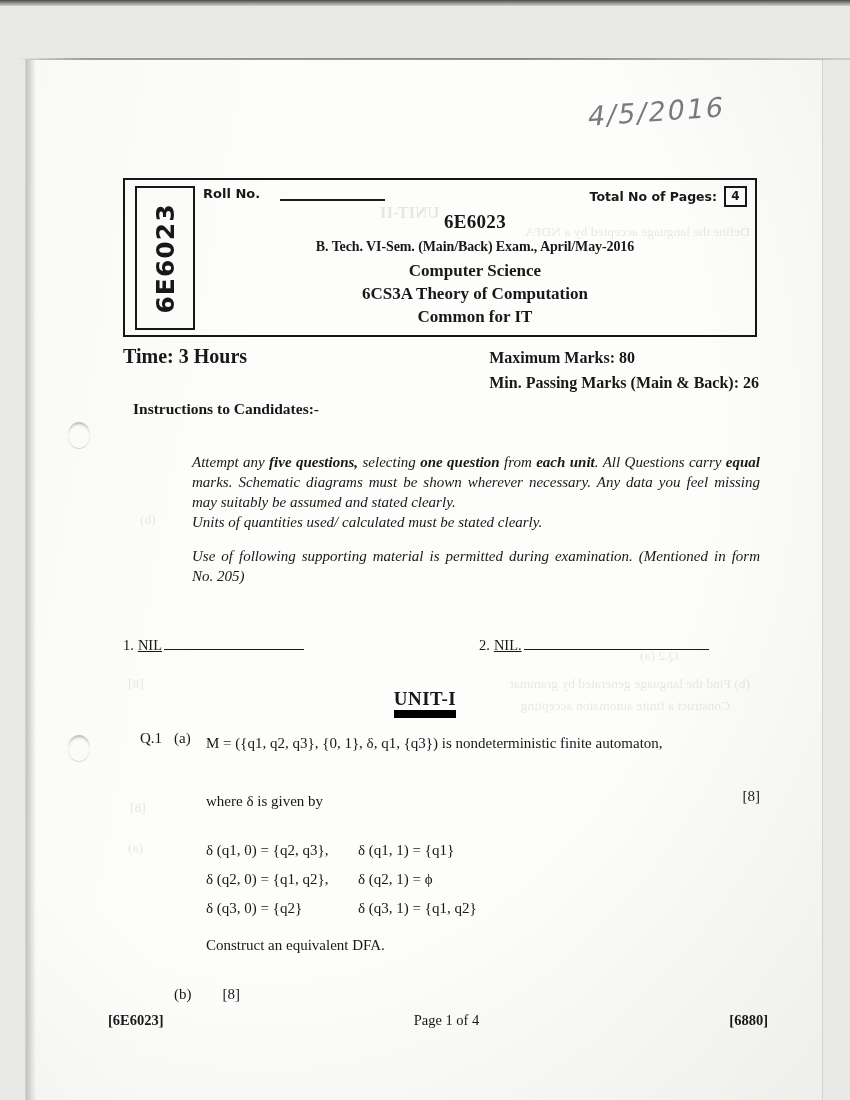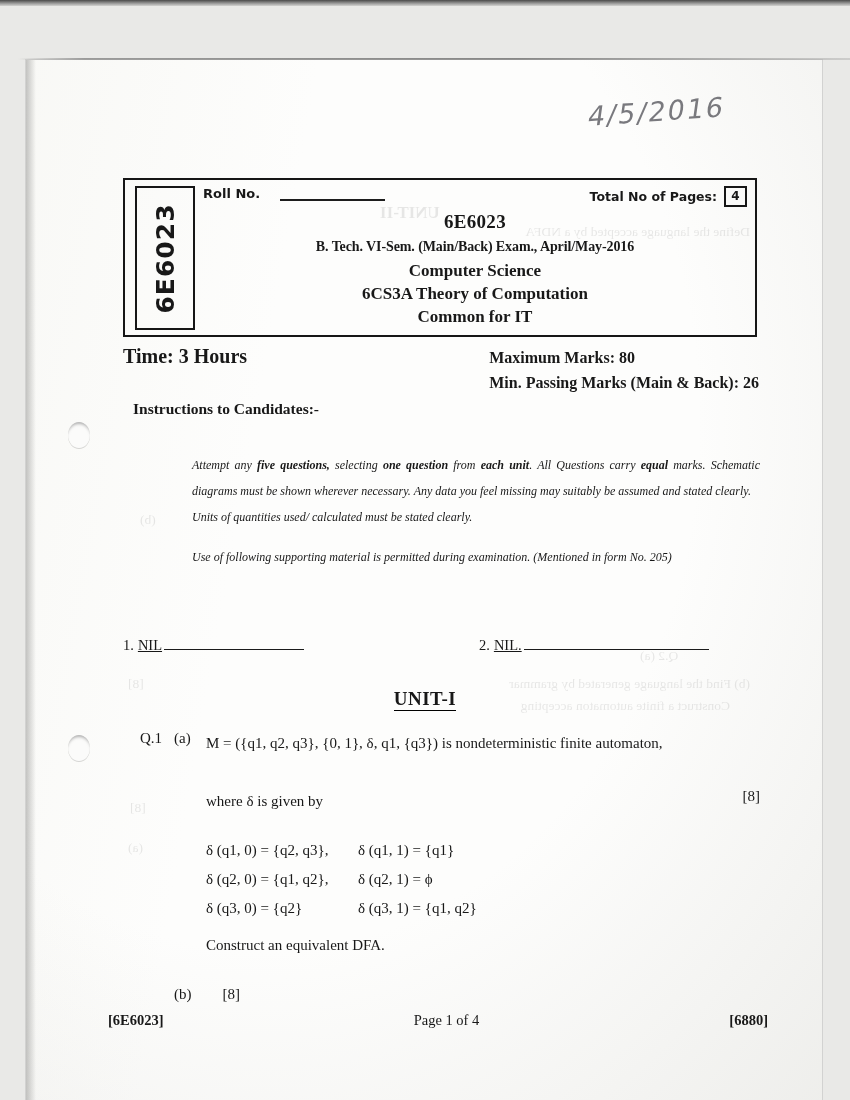--- a/index.html
+++ b/index.html
@@ -119,21 +119,21 @@
   #marks-right{font-weight:700;font-size:16px;line-height:25px;font-family:"Liberation Serif",serif;}
 
   #instructions-title{
     position:absolute;left:133px;top:400px;
     font-weight:700;font-size:15.5px;
   }
 
   
   #instr-block{
     position:absolute;left:192px;top:452px;width:568px;
-    font-style:italic;font-size:12px;line-height:26px;text-align:justify;
+    font-style:italic;font-size:15px;line-height:20px;text-align:justify;
     font-family:"Liberation Serif",serif;
   }
   #instr-block p{margin:0 0 0 0;}
   #instr-block .p-gap{margin-top:14px;}
   #instr-block b{font-weight:700;}
 
   
   #nil-row{
     position:absolute;left:123px;top:637px;width:636px;
     display:flex;font-size:15px;font-family:"Liberation Serif",serif;
@@ -146,21 +146,21 @@
   #nil-1{width:356px;}
   #nil-1 .nil-rule{width:140px;}
   #nil-2 .nil-rule{width:185px;}
 
   
   #unit-heading{
     position:absolute;left:0;top:688px;width:850px;text-align:center;
     font-weight:700;font-size:19px;letter-spacing:.5px;
   }
   #unit-heading span{
-    border-bottom:1px solid #000000;padding-bottom:1px;
+    border-bottom:8px solid #000000;padding-bottom:1px;
   }
 
   
   #q1{
     position:absolute;left:140px;top:730px;width:620px;
     font-size:15px;font-family:"Liberation Serif",serif;
   }
   .q-row{display:flex;align-items:flex-start;}
   .q-num{width:34px;flex:0 0 34px;font-size:15px;}
   .q-part{width:32px;flex:0 0 32px;font-size:15px;}

